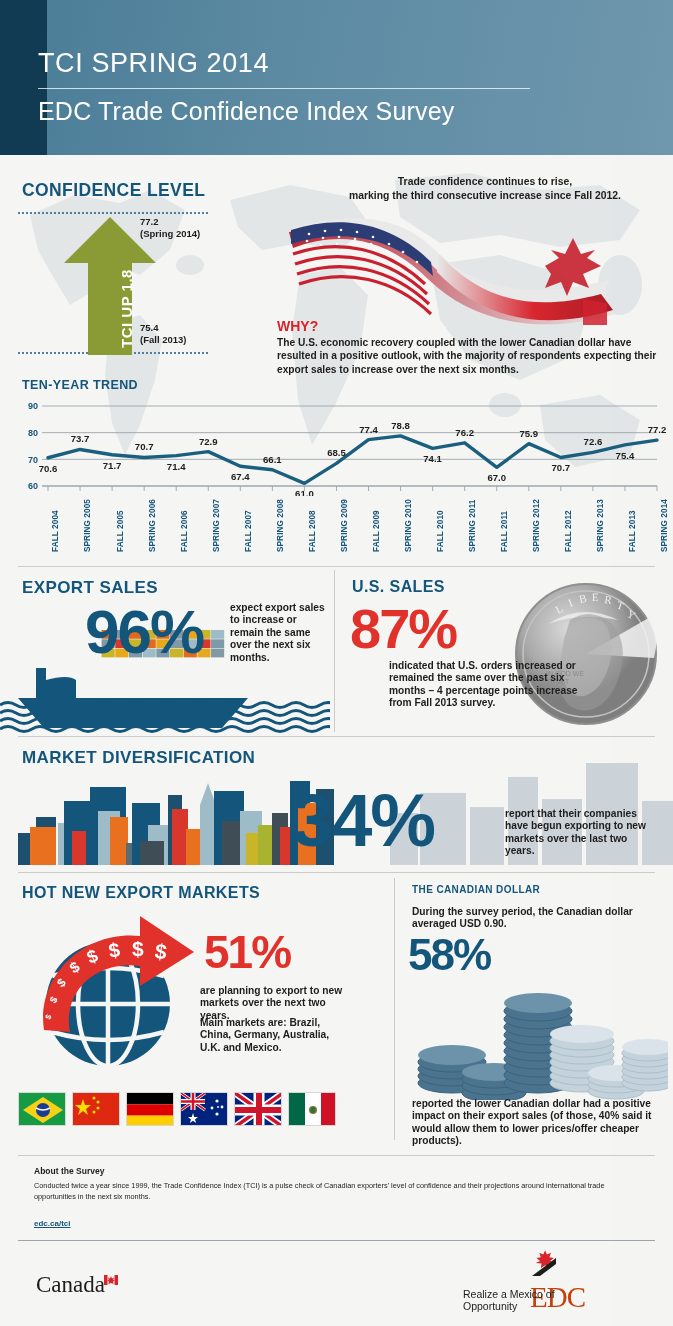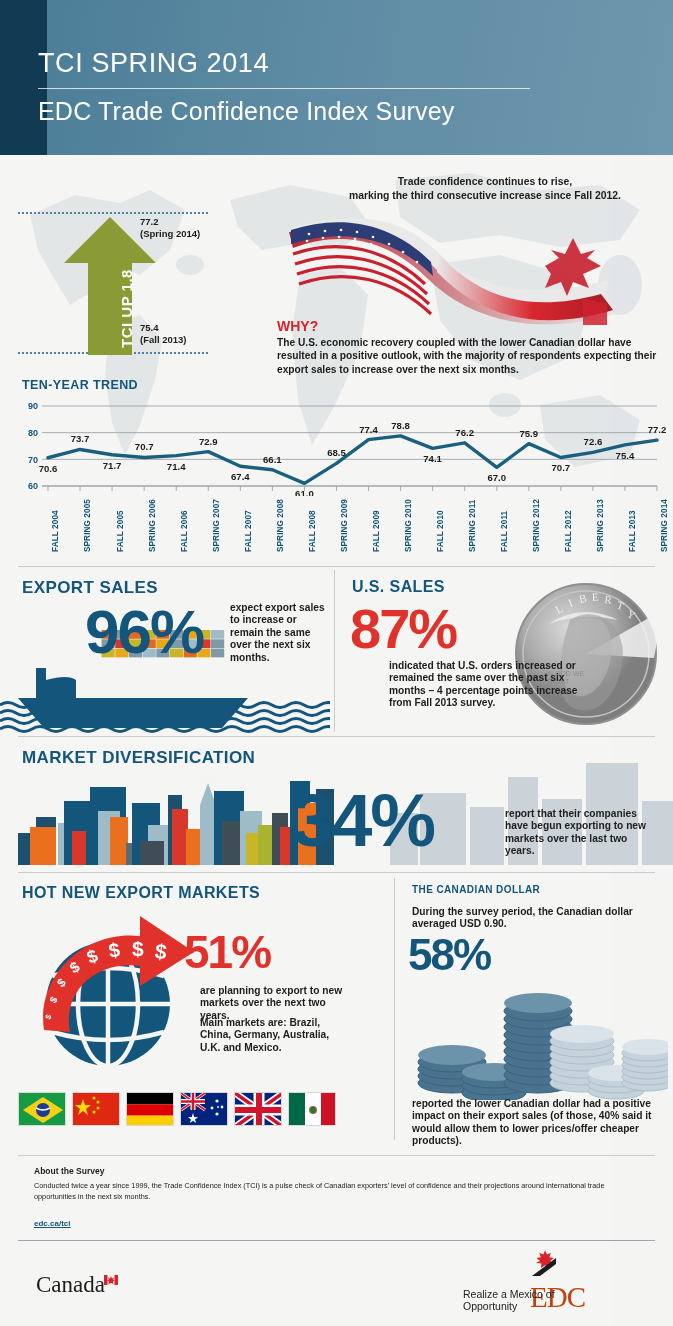--- a/index.html
+++ b/index.html
@@ -75,21 +75,21 @@
 
   
   .md-title { position:absolute; left:22px; top:748px; font-size:17px; }
   .skyline { position:absolute; left:0; top:755px; width:673px; height:110px; }
   .pct34 { position:absolute; left:292px; top:778px; font-size:74px; }
   .md-txt { position:absolute; left:505px; top:808px; width:150px; font-size:10.2px; }
 
   
   .hot-title { position:absolute; left:22px; top:884px; font-size:16px; }
   .globe { position:absolute; left:22px; top:908px; width:190px; height:165px; }
-  .pct51 { position:absolute; left:184px; top:925px; font-size:46px; }
+  .pct51 { position:absolute; left:204px; top:925px; font-size:46px; }
   .hot-txt1 { position:absolute; left:200px; top:985px; width:150px; font-size:10.2px; }
   .hot-txt2 { position:absolute; left:200px; top:1017px; width:150px; font-size:10.2px; }
   .flags { position:absolute; left:18px; top:1092px; width:320px; height:42px;
            display:flex; gap:6px; }
   .flag { width:48px; height:34px; border:1px solid #d7d7d5; overflow:hidden; position:relative; }
 
   
   .cad-title { position:absolute; left:412px; top:884px; font-size:10px; }
   .cad-sub { position:absolute; left:412px; top:906px; width:248px; font-size:10.2px; }
   .pct58 { position:absolute; left:408px; top:930px; font-size:44px; }
@@ -135,20 +135,21 @@
       <path d="M300,120 L340,112 L368,140 L360,195 L335,250 L312,290 L298,245 L292,175 Z"></path>
       <path d="M395,25 L470,18 L540,35 L600,30 L640,55 L620,85 L560,92 L500,80 L440,88 L400,62 Z"></path>
       <path d="M430,110 L500,100 L560,118 L590,150 L575,200 L520,225 L470,205 L440,165 Z"></path>
       <path d="M540,250 L600,240 L640,265 L630,300 L575,312 L545,285 Z"></path>
       <ellipse cx="620" cy="130" rx="22" ry="30"></ellipse>
       <ellipse cx="190" cy="110" rx="14" ry="10"></ellipse>
       <ellipse cx="505" cy="250" rx="16" ry="12"></ellipse>
     </g>
   </svg>
 
+  <div class="sec-title conf-title">CONFIDENCE LEVEL</div>
 
   <div class="dotline" style="left:18px; top:212px; width:190px;"></div>
   <div class="dotline" style="left:18px; top:352px; width:190px;"></div>
 
   <svg class="arrowwrap" viewBox="0 0 100 140">
     <polygon points="50,2 96,48 72,48 72,140 28,140 28,48 4,48" fill="#8a9a34"></polygon>
   </svg>
   <div class="arrowlbl" style="left:118px; top:348px;">TCI UP 1.8</div>
 
   <div class="conf-val" style="left:140px; top:216px;">

